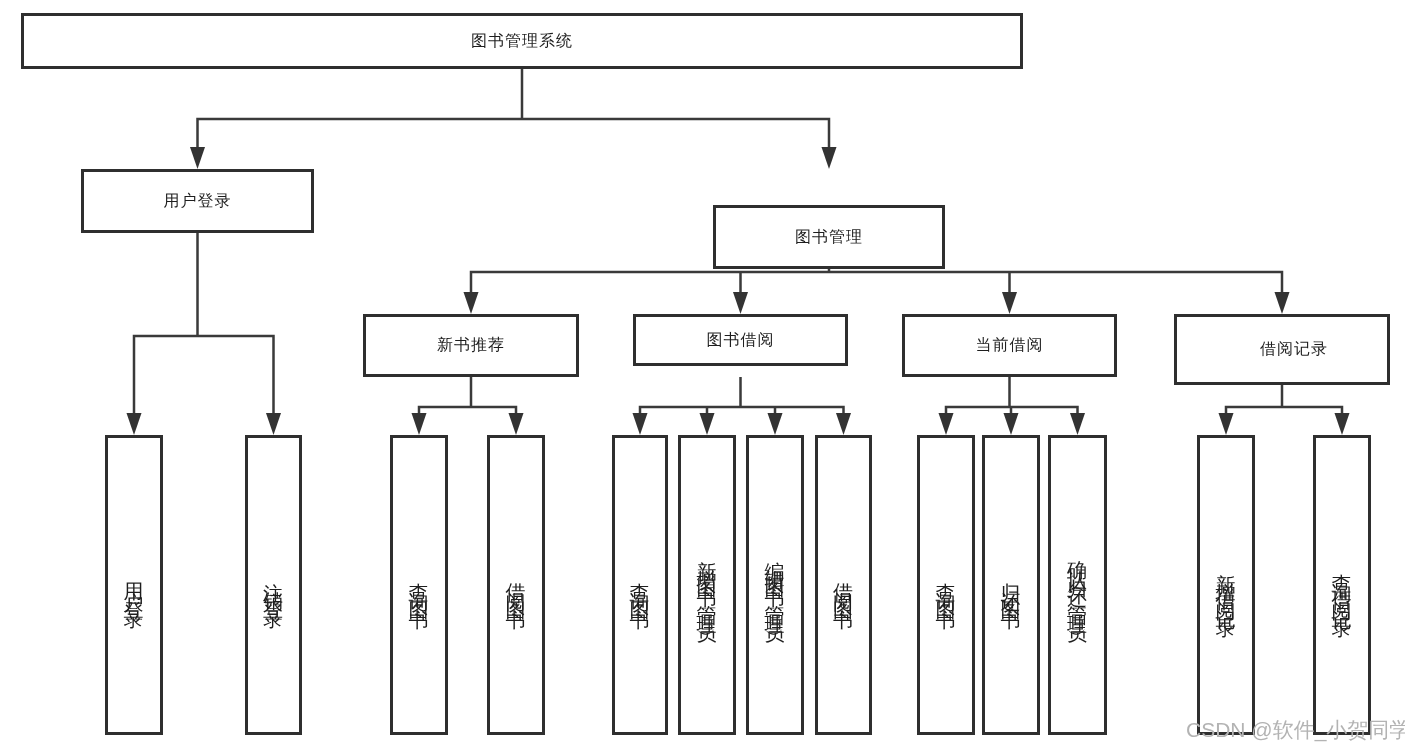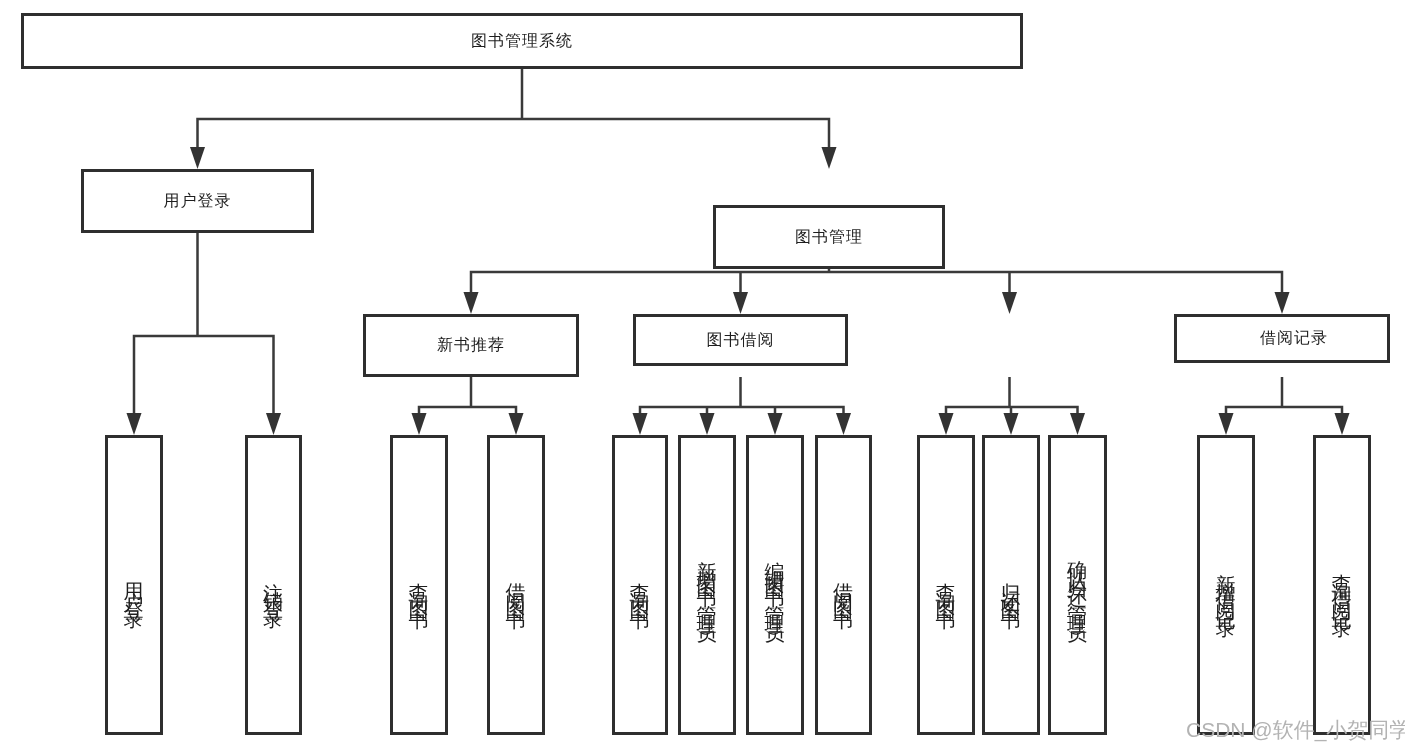--- a/index.html
+++ b/index.html
@@ -37,21 +37,21 @@
   }
   
   .n-root{left:21px;top:13px;width:1002px;height:56px;}
   
   .n-login{left:81px;top:169px;width:233px;height:64px;}
   .n-mgmt{left:713px;top:169px;width:232px;height:64px;margin-top:36px;}
   
   .n-recommend{left:363px;top:314px;width:216px;height:63px;}
   .n-borrow{left:633px;top:314px;width:215px;height:52px;}
   .n-current{left:902px;top:314px;width:215px;height:63px;}
-  .n-records{left:1174px;top:314px;width:216px;height:49px;padding-left:24px;}
+  .n-records{left:1174px;top:314px;width:216px;height:71px;padding-left:24px;}
   
   .leaf{top:435px;height:300px;}
   .l-userlogin{left:105px;width:58px;}
   .l-logout{left:245px;width:57px;}
   .l-query1{left:390px;width:58px;}
   .l-borrow1{left:487px;width:58px;}
   .l-query2{left:612px;width:56px;}
   .l-addbook{left:678px;width:58px;}
   .l-editbook{left:746px;width:58px;}
   .l-borrow2{left:815px;width:57px;}
@@ -127,20 +127,23 @@
   <div class="box n-mgmt">
     <span class="hlabel">图书管理</span>
   </div>
 
   <div class="box n-recommend">
     <span class="hlabel">新书推荐</span>
   </div>
   <div class="box n-borrow">
     <span class="hlabel">图书借阅</span>
   </div>
+  <div class="box n-current">
+    <span class="hlabel">当前借阅</span>
+  </div>
   <div class="box n-records">
     <span class="hlabel">借阅记录</span>
   </div>
 
   <div class="box leaf l-userlogin">
     <span class="vtext">用户登录</span>
   </div>
   <div class="box leaf l-logout">
     <span class="vtext">注销登录</span>
   </div>

